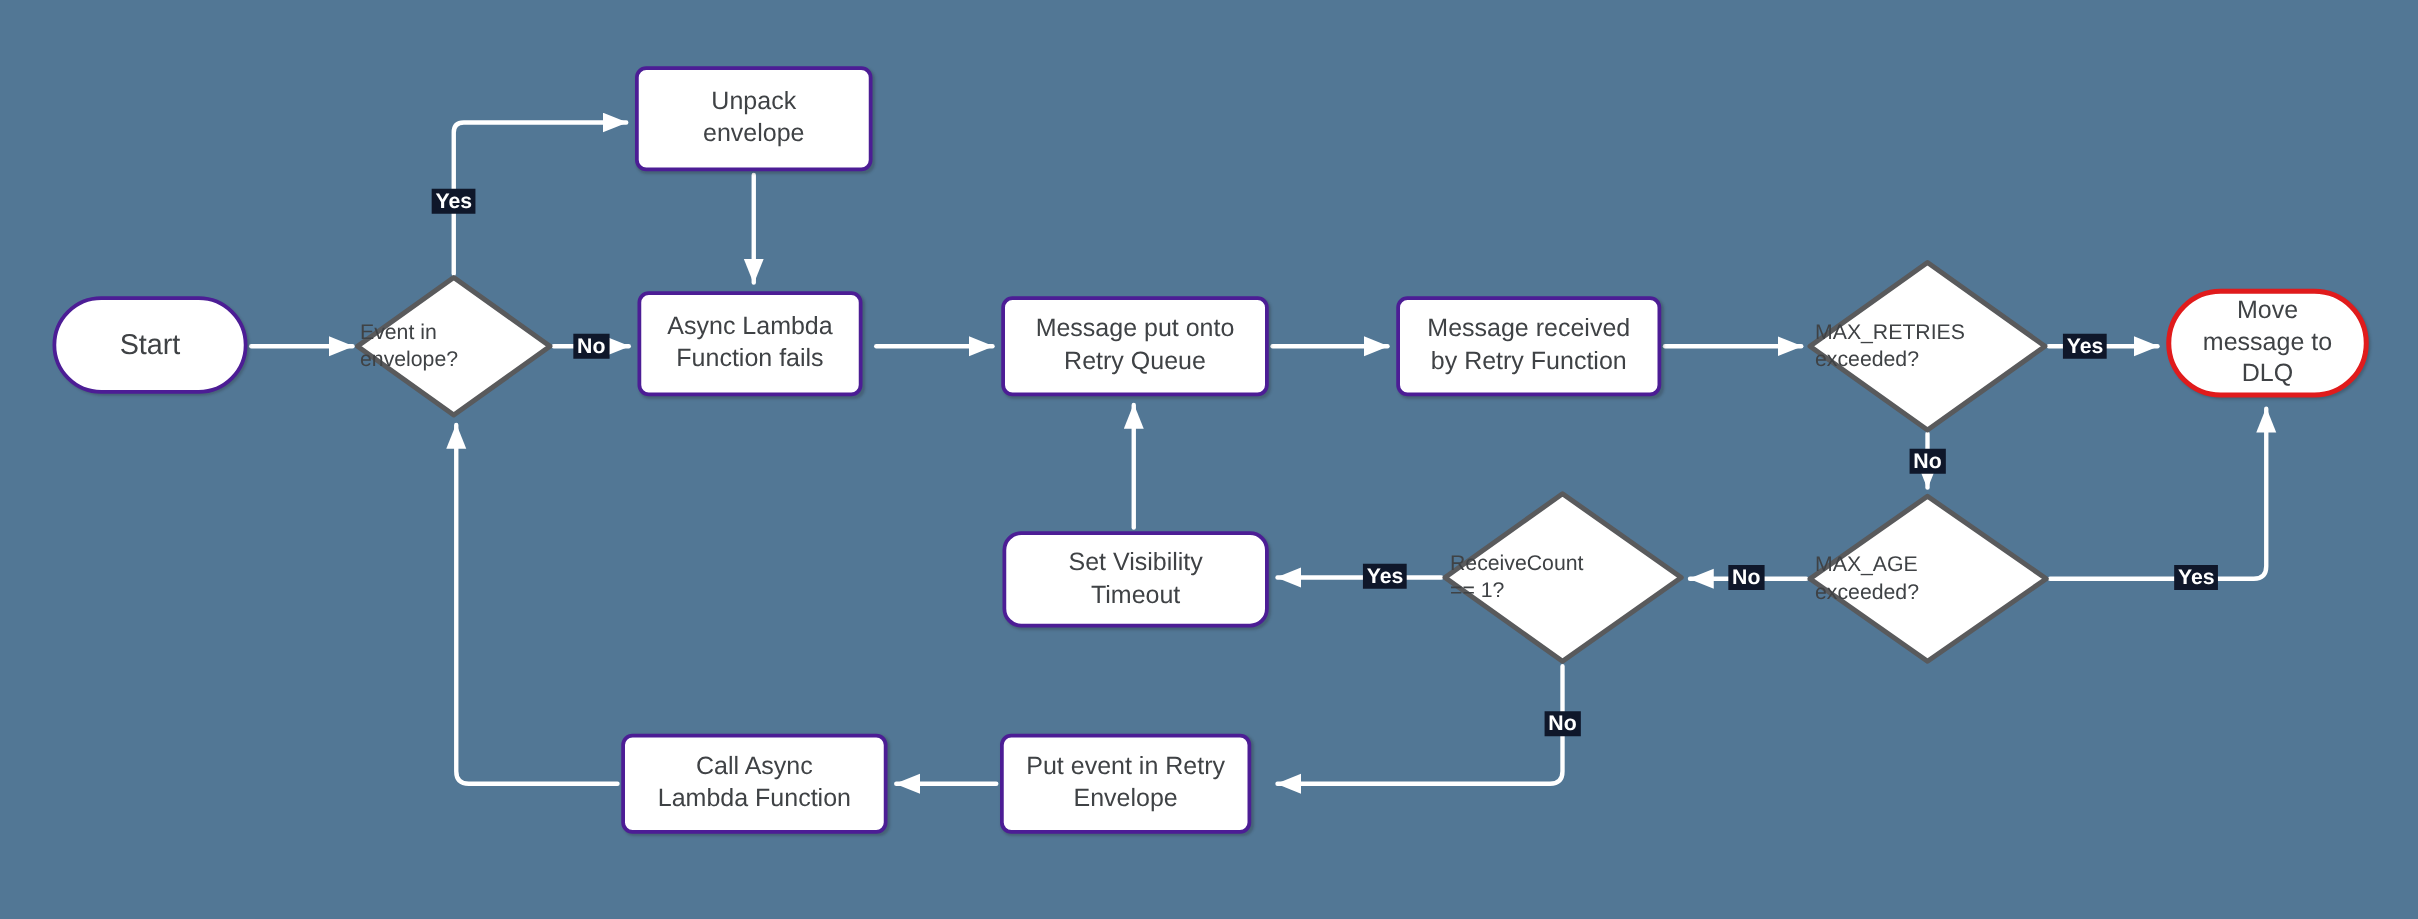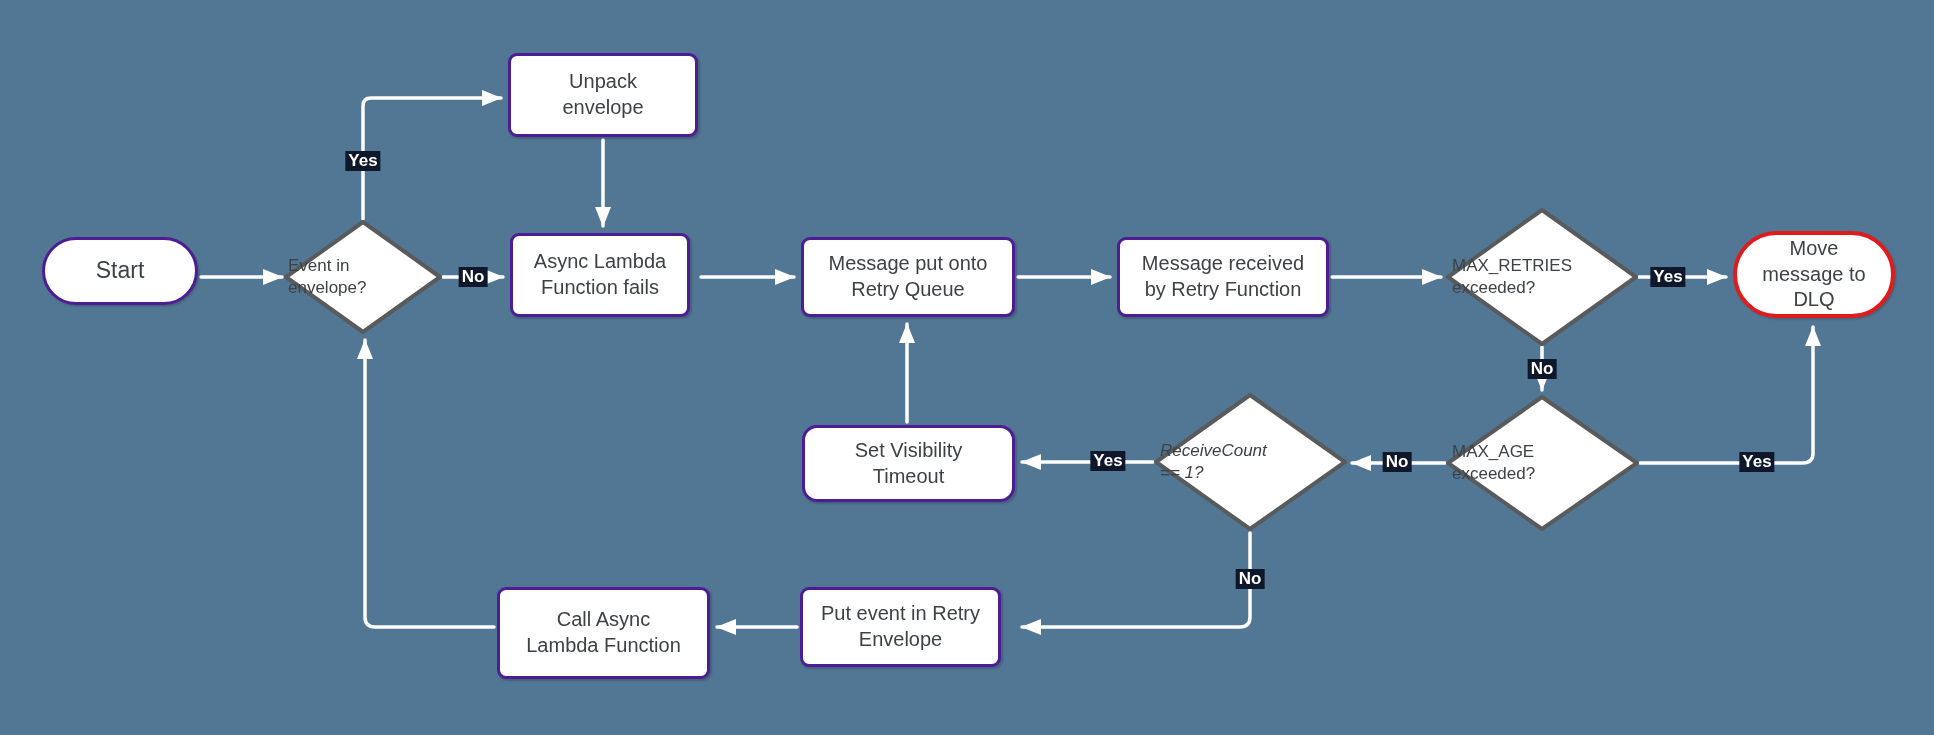--- a/index.html
+++ b/index.html
@@ -105,21 +105,21 @@
     <path class="edge" marker-end="url(#ah)" d="M1250,533 V617 Q1250,627 1240,627 H1022"></path>
     <path class="edge" marker-end="url(#ah)" d="M797,627 H717"></path>
     <path class="edge" marker-end="url(#ah)" d="M494,627 H375 Q365,627 365,617 V340"></path>
 
     <polygon class="diamond" points="363,222 440,277 363,332 286,277"></polygon>
     <polygon class="diamond" points="1542,210 1636,277 1542,344 1448,277"></polygon>
     <polygon class="diamond" points="1542,397 1637,463 1542,529 1448,463"></polygon>
     <polygon class="diamond" points="1250,395 1345,462 1250,529 1156,462"></polygon>
   </svg>
 
-  <div class="node terminator start-node" style="left:42px; top:237px; width:156px; height:68px;text-align:center;">
+  <div class="node terminator start-node" style="left:42px; top:237px; width:156px; height:78px;text-align:center;">
     <span>Start</span>
   </div>
 
   <div class="node" style="left:508px; top:53px; width:190px; height:84px;">
     <span>Unpack
 envelope</span>
   </div>
 
   <div class="node" style="left:510px; top:233px; width:180px; height:84px;">
     <span>Async Lambda
@@ -145,32 +145,32 @@
   <div class="node" style="left:802px; top:425px; width:213px; height:77px;border-radius:15px;">
     <span>Set Visibility
 Timeout</span>
   </div>
 
   <div class="node" style="left:800px; top:587px; width:201px; height:80px;">
     <span>Put event in Retry
 Envelope</span>
   </div>
 
-  <div class="node" style="left:497px; top:587px; width:213px; height:92px;">
+  <div class="node" style="left:497px; top:587px; width:213px; height:80px;">
     <span>Call Async
 Lambda Function</span>
   </div>
 
   <div class="dtext" style="left:363px; top:277px; width:150px;">Event in
 envelope?</div>
   <div class="dtext" style="left:1542px; top:277px; width:180px;">MAX_RETRIES
 exceeded?</div>
   <div class="dtext" style="left:1542px; top:463px; width:180px;">MAX_AGE
 exceeded?</div>
-  <div class="dtext" style="left:1250px; top:462px; width:180px;font-style:italic;">ReceiveCount
+  <div class="dtext" style="left:1250px; top:462px; width:180px;">ReceiveCount
 == 1?</div>
 
   <div class="elabel" style="left:363px; top:161px;">Yes</div>
   <div class="elabel" style="left:473px; top:277px;">No</div>
   <div class="elabel" style="left:1668px; top:277px;">Yes</div>
   <div class="elabel" style="left:1542px; top:369px;">No</div>
   <div class="elabel" style="left:1757px; top:462px;">Yes</div>
   <div class="elabel" style="left:1397px; top:462px;">No</div>
   <div class="elabel" style="left:1108px; top:461px;">Yes</div>
   <div class="elabel" style="left:1250px; top:579px;">No</div>

